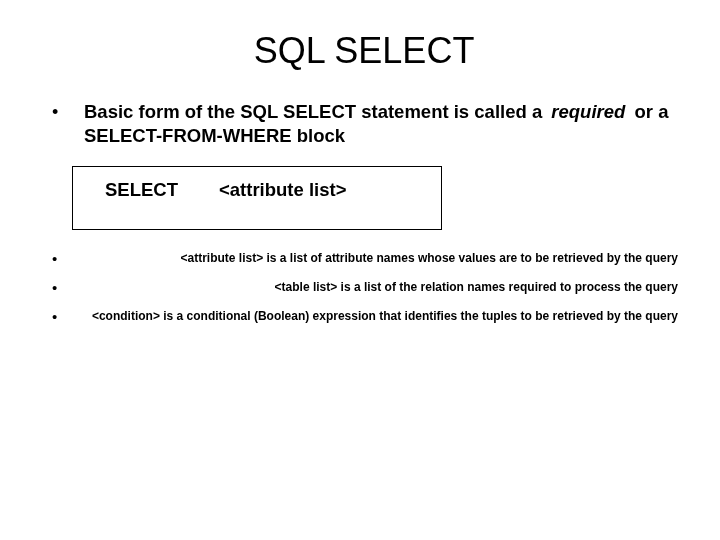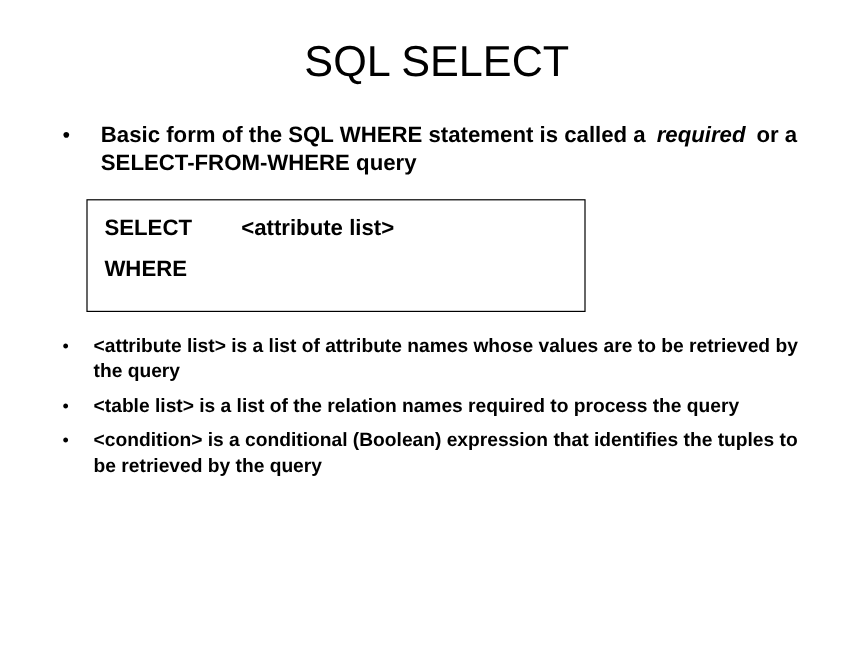--- a/index.html
+++ b/index.html
@@ -39,73 +39,73 @@
       flex: 1 1 auto;
       font-size: 18.5px;
       font-weight: 700;
       line-height: 24px;
     }
     .syntax-box {
       border: 1px solid #000;
       margin-left: 28px;
       margin-top: 14px;
       margin-bottom: 16px;
-      padding: 6px 10px 18px 10px;
-      width: 416px;
+      padding: 6px 10px 18px 28px;
+      width: 370px;
     }
     .syntax-row {
       display: flex;
       font-size: 18.5px;
       font-weight: 700;
       line-height: 26px;
     }
     .syntax-key {
       width: 110px;
       flex: 0 0 auto;
     }
     .syntax-val {
       flex: 1 1 auto;
     }
     .small-bullets .bullet-marker {
       width: 24px;
       font-size: 15px;
       line-height: 21px;
     }
     .small-bullets .bullet-body {
-      font-size: 16px;
+      font-size: 12px;
       line-height: 21px;
+      text-align: right;
     }
     .small-bullets .bullet-row {
       margin-bottom: 4px;
     }
     .italic { font-style: italic; }
   </style>
 </head>
 <body>
 
 <div class="title">SQL SELECT</div>
 
 <div class="bullet-section">
   <div class="bullet-row">
     <div class="bullet-marker">•</div>
     <div class="bullet-body">
-      <span>Basic form of the SQL WHERE statement is called a </span><span class="italic">required</span><span> or a </span><span>SELECT-FROM-WHERE query</span>
+      <span>Basic form of the SQL SELECT statement is called a </span><span class="italic">required</span><span> or a </span><span>SELECT-FROM-WHERE block</span>
     </div>
   </div>
 </div>
 
 <div class="syntax-box">
   <div class="syntax-row">
     <div class="syntax-key">SELECT</div>
     <div class="syntax-val">&lt;attribute list&gt;</div>
   </div>
   <div class="syntax-row">
   </div>
   <div class="syntax-row">
-    <div class="syntax-key">WHERE</div>
   </div>
 </div>
 
 <div class="bullet-section small-bullets">
   <div class="bullet-row">
     <div class="bullet-marker">•</div>
     <div class="bullet-body">&lt;attribute list&gt; is a list of attribute names whose values are to be retrieved by the query</div>
   </div>
   <div class="bullet-row">
     <div class="bullet-marker">•</div>

